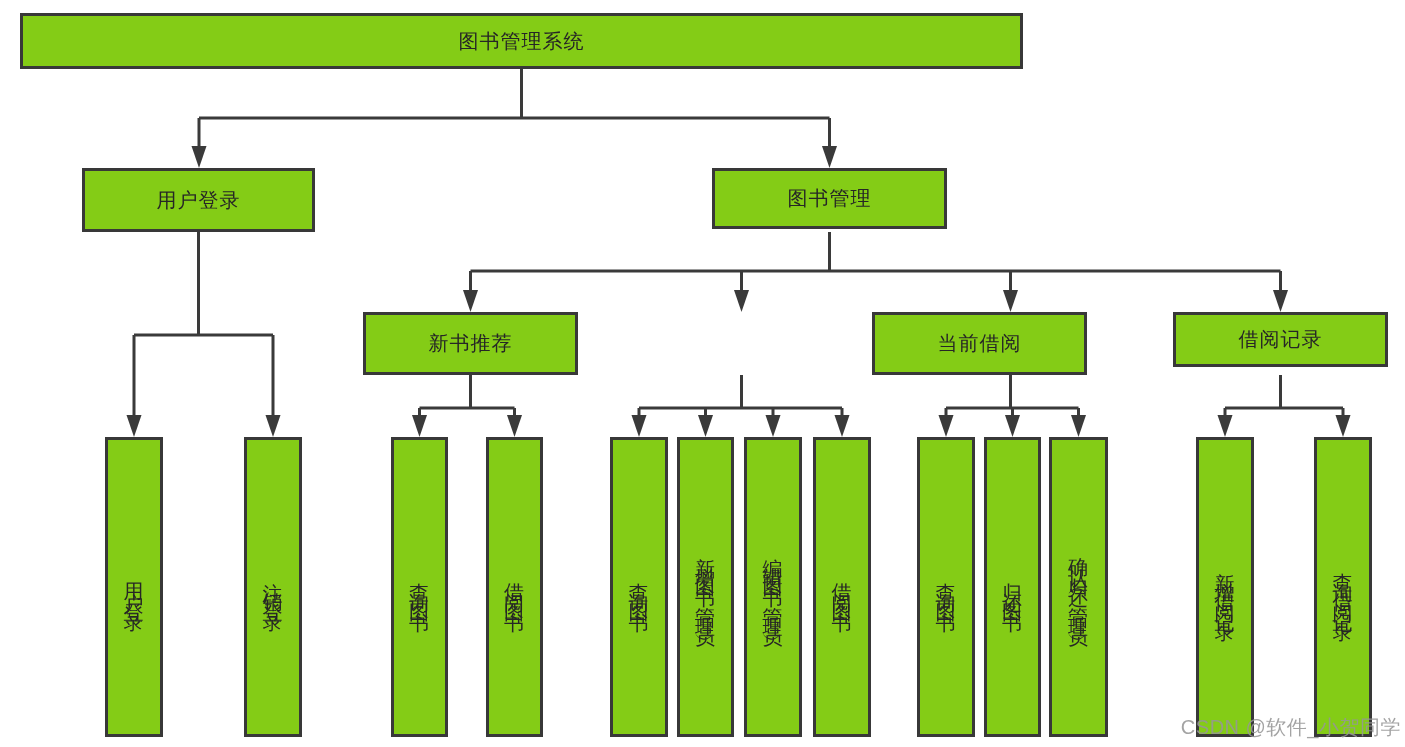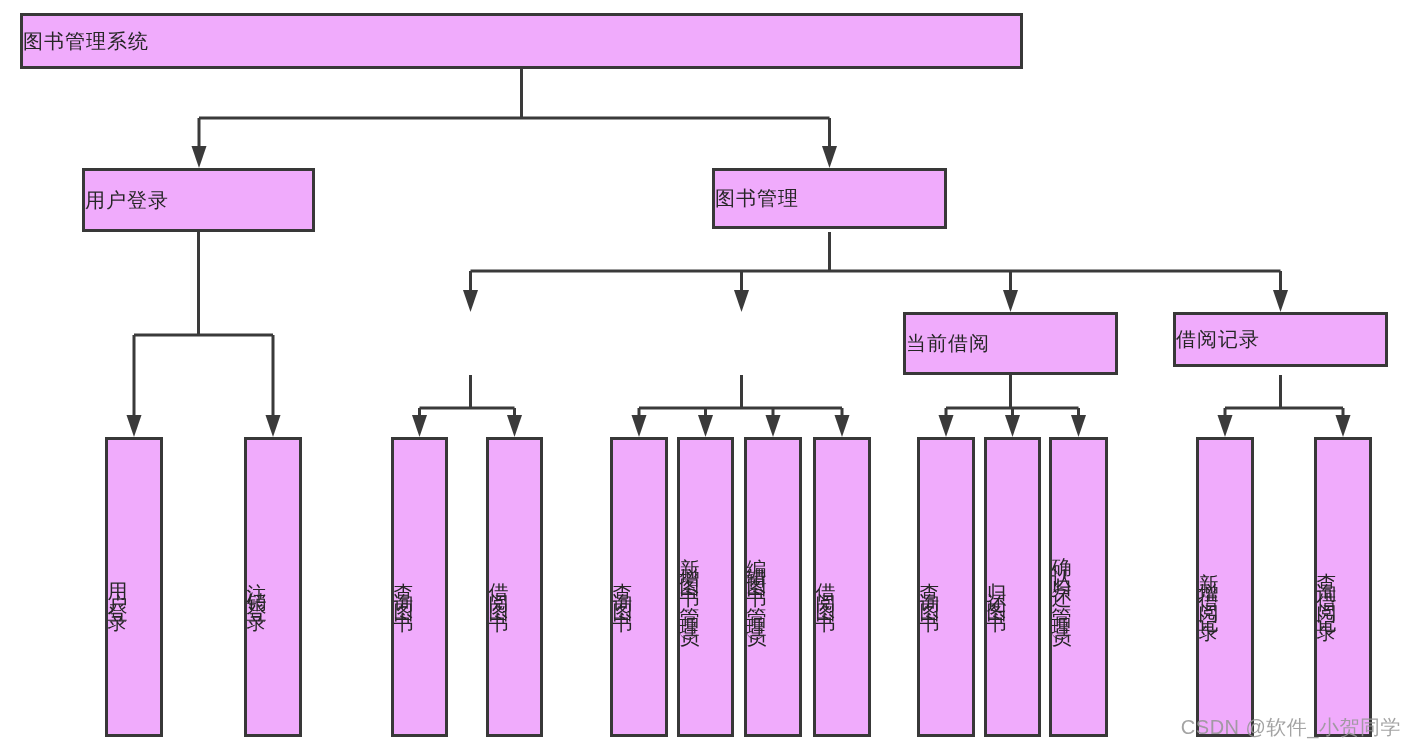--- a/index.html
+++ b/index.html
@@ -2,22 +2,22 @@
 <html><head>
 <meta charset="utf-8">
 <style>
   html,body { margin:0; padding:0; background:#ffffff; }
   .stage {
     position:relative; width:1405px; height:747px; background:#ffffff;
     font-family:"Liberation Sans", sans-serif; overflow:hidden;
   }
   #connectors { position:absolute; left:0; top:0; z-index:0; }
   .node {
-    position:absolute; box-sizing:border-box; background:#f0abfc;
-    border:3px solid #383838; display:flex; align-items:center; 
+    position:absolute; box-sizing:border-box; background:#84cc16;
+    border:3px solid #383838; display:flex; align-items:center; justify-content:center;
     color:#262626; z-index:1;
   }
   .hbox { font-size:20px; letter-spacing:1px; }
   .vtext {
     writing-mode:vertical-rl; text-orientation:mixed;
     font-size:20px; letter-spacing:10px; line-height:1; white-space:nowrap;
   }
   .watermark {
     position:absolute; right:4px; bottom:6px; z-index:5;
     font-size:20px; color:rgba(150,150,150,0.88); letter-spacing:0.5px;
@@ -55,21 +55,24 @@
     <span>图书管理系统</span>
   </div>
 
   <div class="node hbox" style="left:82px; top:168px; width:233px; height:64px;">
     <span>用户登录</span>
   </div>
   <div class="node hbox" style="left:712px; top:168px; width:235px; height:61px;">
     <span>图书管理</span>
   </div>
 
-  <div class="node hbox" style="left:903px; top:312px; width:215px; height:63px;">
+  <div class="node hbox" style="left:363px; top:312px; width:215px; height:63px;">
+    <span>新书推荐</span>
+  </div>
+  <div class="node hbox" style="left:872px; top:312px; width:215px; height:63px;">
     <span>当前借阅</span>
   </div>
   <div class="node hbox" style="left:1173px; top:312px; width:215px; height:55px;">
     <span>借阅记录</span>
   </div>
 
   <div class="node" style="left:105px; top:437px; width:58px; height:300px;">
     <span class="vtext">用户登录</span>
   </div>
   <div class="node" style="left:244px; top:437px; width:58px; height:300px;">

